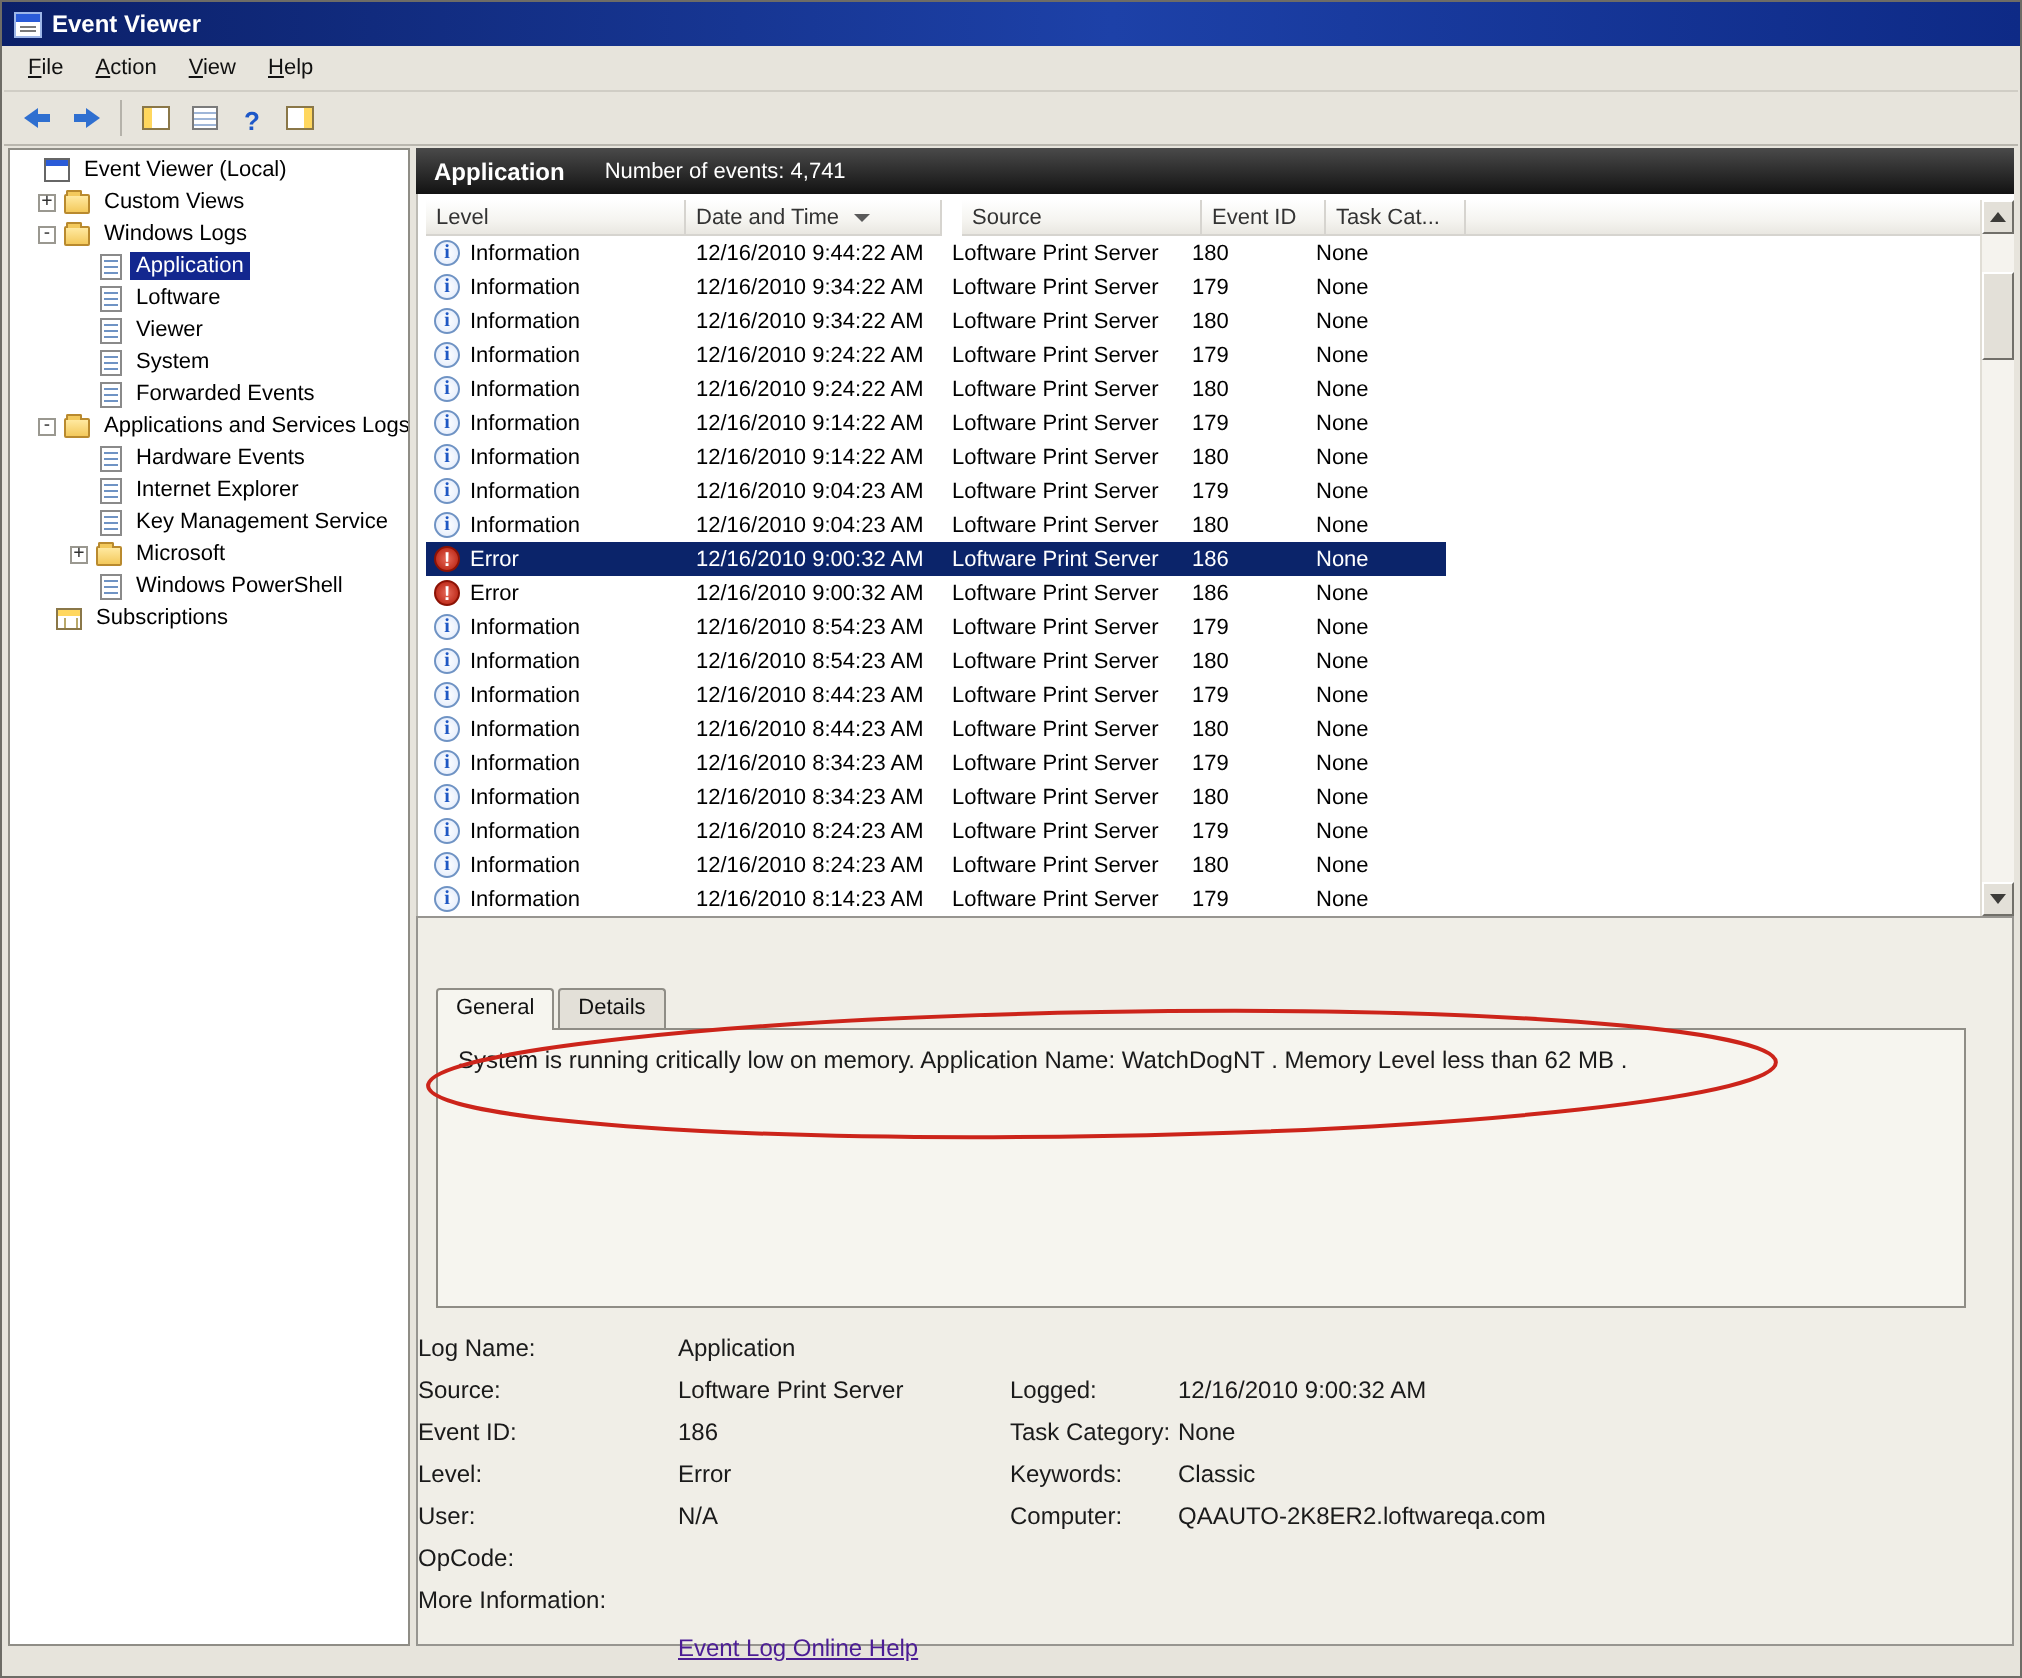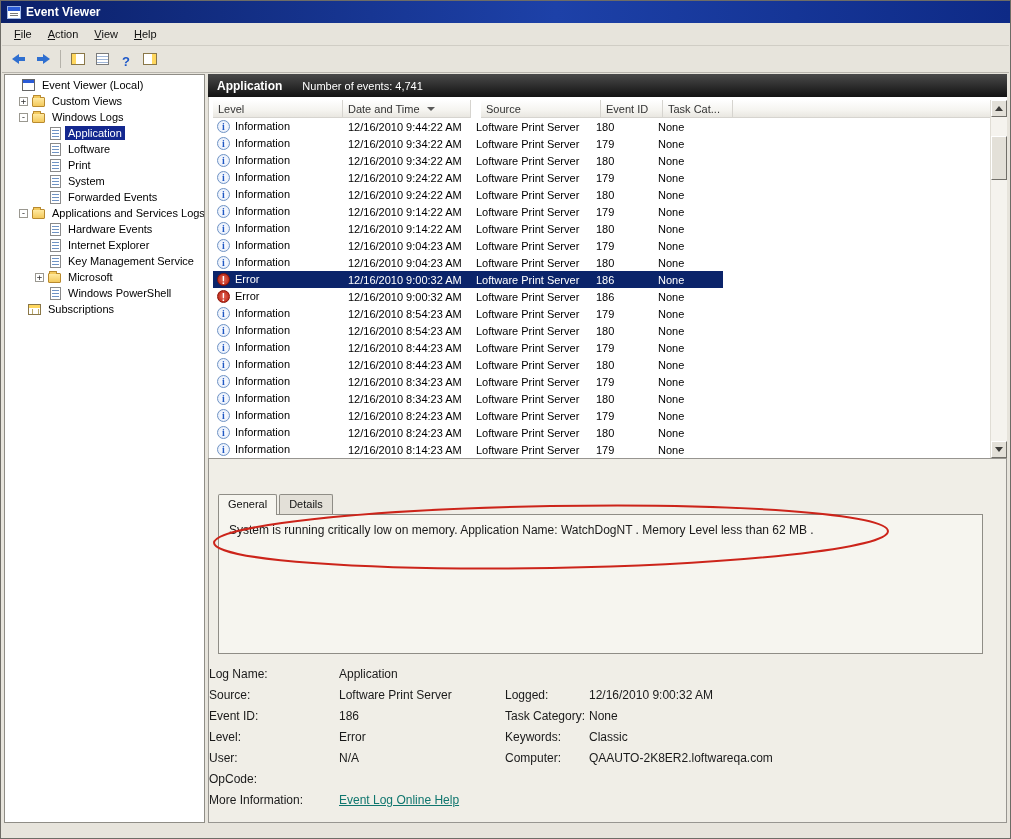--- a/index.html
+++ b/index.html
@@ -103,21 +103,21 @@
     padding: 2px 5px; font-size: 11px; color: #333;
     display: flex; align-items: center; flex: 0 0 auto; overflow: hidden; white-space: nowrap;
   }
   .th-fill { flex: 1 1 auto; border-right: none; }
   .sort-arrow { margin-left: 7px; width: 0; height: 0;
     border-left: 4px solid transparent; border-right: 4px solid transparent; border-top: 4px solid #5a5a5a; }
   .table-body { margin-left: 4px; }
   .trow { display: flex; align-items: center; height: 17px; font-size: 11px; color: #000; width: 510px; }
   .trow.selected { background: #0b246a; color: #fff; }
   .tcell { flex: 0 0 auto; overflow: hidden; white-space: nowrap; padding-left: 5px; }
-  .c-level { display: flex; align-items: flex-start; gap: 5px; padding-left: 4px; }
+  .c-level { display: flex; align-items: center; gap: 5px; padding-left: 4px; }
   .lvl-info {
     width: 13px; height: 13px; border-radius: 50%; flex: 0 0 auto;
     background: radial-gradient(#ffffff, #dfe9fb); border: 1px solid #6f93c4;
     text-align: center; position: relative;
   }
   .lvl-info::before { content: "i"; position: absolute; left: 0; right: 0; top: -1px;
     color: #1f58c4; font-weight: bold; font-size: 10px; line-height: 13px; font-family: "Liberation Serif", serif; }
   .lvl-error {
     width: 13px; height: 13px; border-radius: 50%; flex: 0 0 auto;
     background: radial-gradient(#e66a5a, #b21807); border: 1px solid #8c1205;
@@ -154,21 +154,21 @@
     position: absolute; left: 9px; right: 23px; top: 55px; height: 140px;
     background: #f6f5ef; border: 1px solid #8f8d86; padding: 8px 10px; color: #1a1a1a;
     z-index: 2; overflow: hidden;
   }
   .pp-fields { position: absolute; left: 0; right: 0; top: 208px; }
   .frow { position: relative; height: 21px; }
   .flabel  { position: absolute; left: 0; color: #1a1a1a; }
   .fvalue  { position: absolute; left: 130px; color: #1a1a1a; }
   .flabel2 { position: absolute; left: 296px; color: #1a1a1a; }
   .fvalue2 { position: absolute; left: 380px; color: #1a1a1a; }
-  .fvalue.link { color: #0f766e; text-decoration: underline; }
+  .fvalue.link { color: #4c1d95; text-decoration: underline; margin-top: 24px; }
 
   
   .annotation { position: absolute; left: 0; top: 0; z-index: 50; pointer-events: none; }
 </style>
 </head>
 <body>
 
 <div class="window">
 
   <div class="titlebar">
@@ -223,21 +223,21 @@
       <div class="tree-row" style="padding-left: 45px;">
         <span class="ti ti-log"></span>
         <span class="tree-label selected">Application</span>
       </div>
       <div class="tree-row" style="padding-left: 45px;">
         <span class="ti ti-log"></span>
         <span class="tree-label">Loftware</span>
       </div>
       <div class="tree-row" style="padding-left: 45px;">
         <span class="ti ti-log"></span>
-        <span class="tree-label">Print</span>
+        <span class="tree-label">Viewer</span>
       </div>
       <div class="tree-row" style="padding-left: 45px;">
         <span class="ti ti-log"></span>
         <span class="tree-label">System</span>
       </div>
       <div class="tree-row" style="padding-left: 45px;">
         <span class="ti ti-log"></span>
         <span class="tree-label">Forwarded Events</span>
       </div>
       <div class="tree-row" style="padding-left: 14px;">

